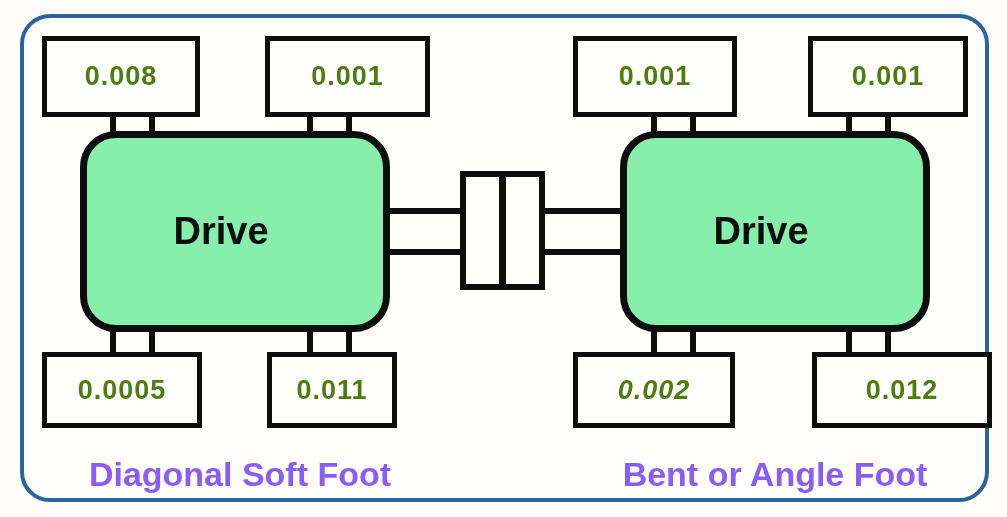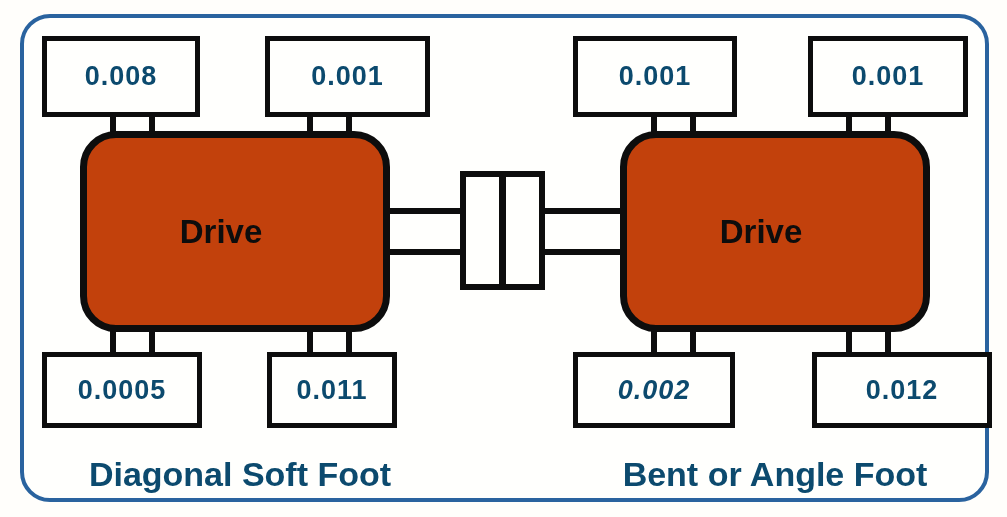--- a/index.html
+++ b/index.html
@@ -26,32 +26,32 @@
   }
 
   .gauge {
     border: 5px solid #0d0d0d;
     background: #fffffd;
     display: flex;
     align-items: center;
     justify-content: center;
     font-size: 27px;
     font-weight: bold;
-    color: #0c4a6e;
+    color: #4d7c0f;
     letter-spacing: 1px;
   }
 
   .machine {
     border: 7px solid #0d0d0d;
     border-radius: 36px;
-    background: #c2410c;
+    background: #86efac;
     display: flex;
     align-items: center;
     justify-content: center;
-    font-size: 33px;
+    font-size: 38px;
     font-weight: bold;
     color: #0d0d0d;
     text-align: right;
   }
   .machine .label-inner { transform: translateX(-14px); }
 
   
   .foot {
     width: 45px;
     border-left: 6px solid #0d0d0d;
@@ -77,21 +77,21 @@
   .coupling-divider {
     left: 499px; top: 171px;
     width: 7px; height: 119px;
     background: #0d0d0d;
   }
 
   .caption {
     top: 455px;
     font-size: 34px;
     font-weight: bold;
-    color: #0c4a6e;
+    color: #8b5cf6;
     text-align: center;
     white-space: nowrap;
   }
 </style>
 </head>
 <body>
 
 <div class="canvas">
 
   <div class="abs frame"></div>

